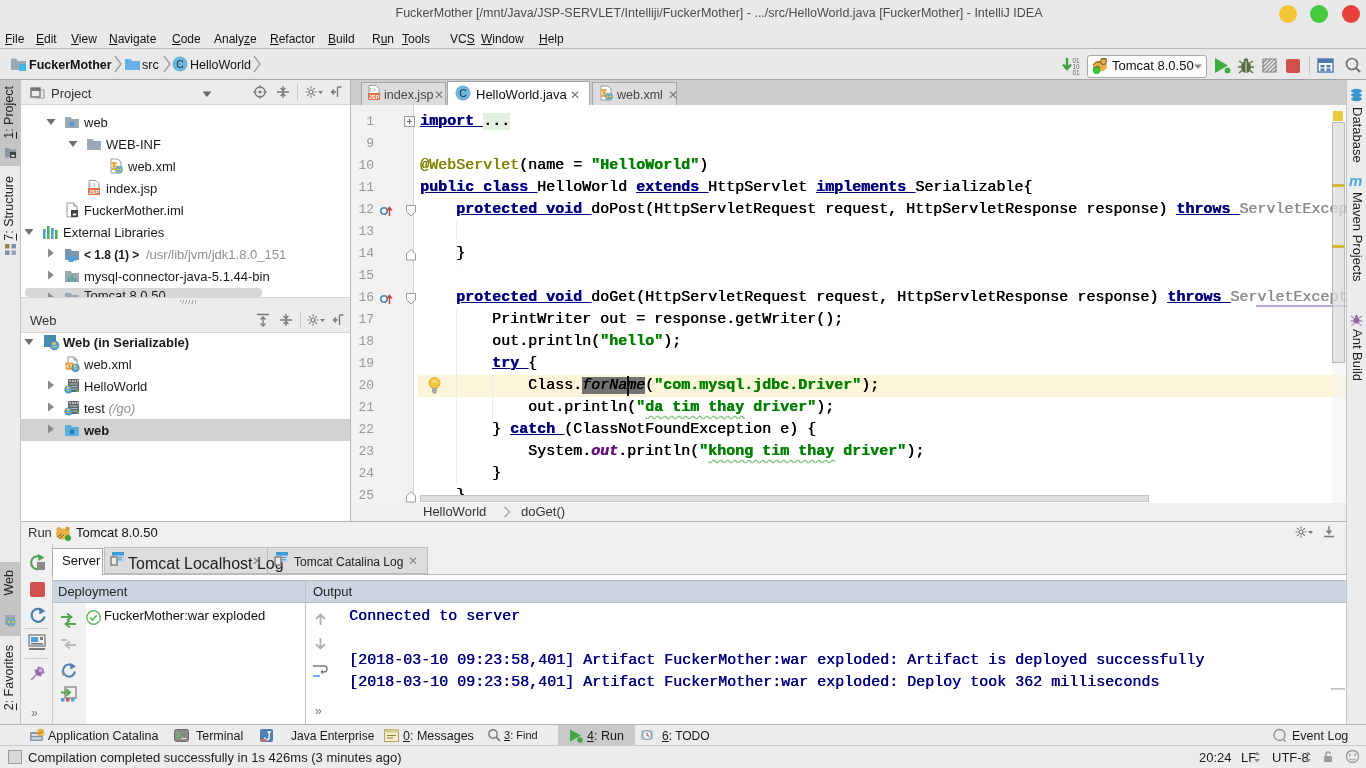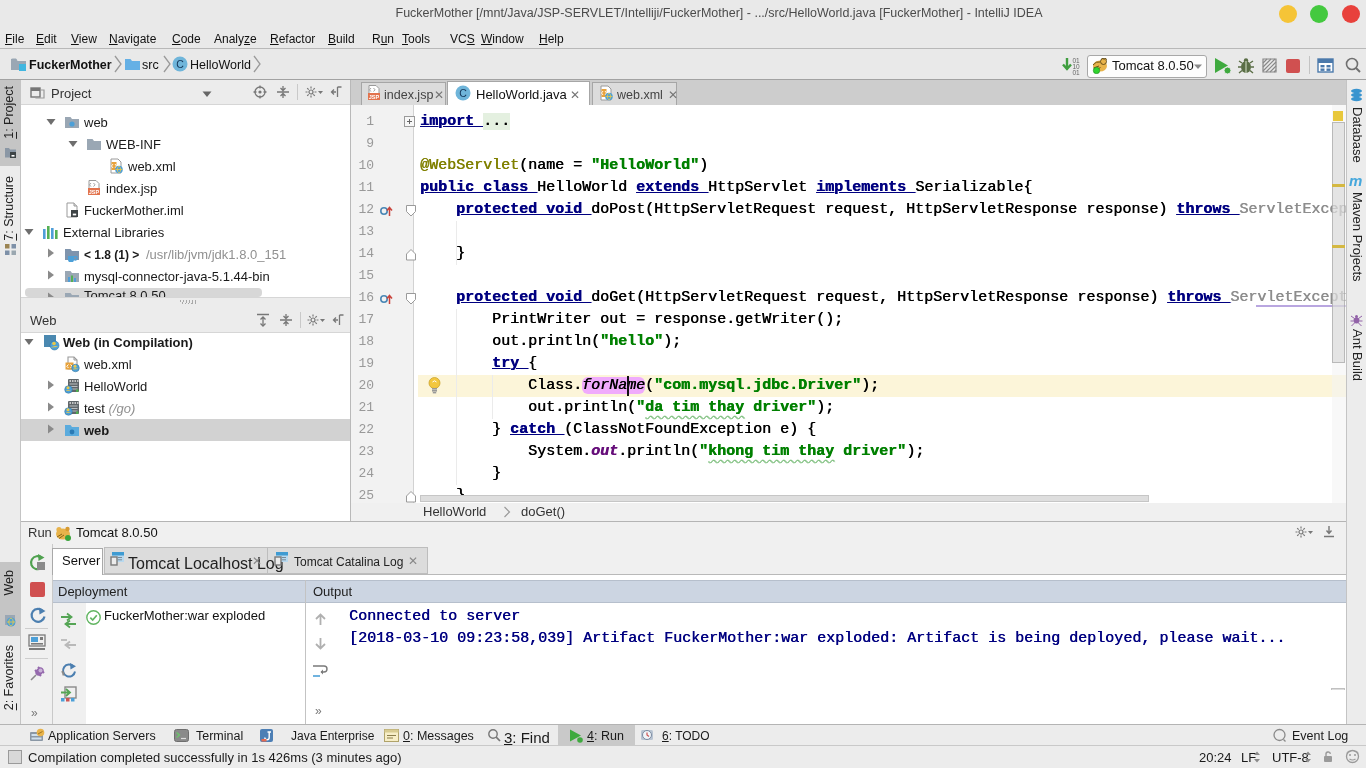--- a/index.html
+++ b/index.html
@@ -289,21 +289,21 @@
 
 <svg class="a" style="left:24px;top:338px;" width="10" height="8">
     <path d="M0.5 1 h9 L5 7 z" fill="#6e6e6e"></path>
   </svg>
 <svg class="a" style="left:43px;top:334px;" width="17" height="17">
     <rect x="1" y="1" width="12" height="12" fill="#4a88b0"></rect>
     <circle cx="11.5" cy="11.5" r="4.5" fill="#4da0d8" stroke="#2e6e96" stroke-width="0.5"></circle>
     <path d="M8 13.5 a4.5 3 0 0 1 7 -0.5 z" fill="#e8c84b"></path>
     <circle cx="11" cy="9.5" r="1.8" fill="#e8c84b"></circle>
   </svg>
-<div class="a" style="left:63px;top:335px;font-weight:bold;">Web (in Compilation)</div>
+<div class="a" style="left:63px;top:335px;font-weight:bold;">Web (in Serializable)</div>
 <svg class="a" style="left:64px;top:356px;" width="17" height="17">
     <path d="M4 1 h6 l3 3 v9 H4 z" fill="#fdfdfd" stroke="#9a9a9a" stroke-width="1.1"></path>
     <path d="M10 1 v3 h3" fill="none" stroke="#9a9a9a" stroke-width="1"></path>
     <rect x="1.5" y="6.5" width="8" height="7" fill="#e8a33d"></rect>
     <path d="M4.5 8.5 l-1.7 1.8 L4.5 12 M6.5 8.5 l1.7 1.8 L6.5 12" stroke="#fff" stroke-width="1" fill="none"></path>
     <circle cx="11.5" cy="12" r="3.8" fill="#4da0d8" stroke="#2e6e96" stroke-width="0.5"></circle>
     <path d="M8.5 13.5 a4 2.6 0 0 1 6 -0.4 z" fill="#e8c84b"></path>
     <circle cx="11" cy="10.3" r="1.5" fill="#e8c84b"></circle>
   </svg>
 <div class="a" style="left:84px;top:357px;">web.xml</div>
@@ -382,21 +382,21 @@
  <div class="a" style="left:141px;top:270px;width:1px;height:44px;background:#ebebeb;"></div>
  <pre class="cl" style="top:6px;"><span class="k">import </span><span style="background:#e4f0e0;">...</span></pre>
  <pre class="cl" style="top:50px;"><span class="an">@WebServlet</span>(name = <span class="s">"HelloWorld"</span>)</pre>
  <pre class="cl" style="top:72px;"><span class="k">public class </span>HelloWorld <span class="k">extends </span>HttpServlet <span class="k">implements </span>Serializable{</pre>
  <pre class="cl" style="top:94px;">    <span class="k">protected void </span>doPost(HttpServletRequest request, HttpServletResponse response) <span class="k">throws </span><span class="gy">ServletException {</span></pre>
  <pre class="cl" style="top:138px;">    }</pre>
  <pre class="cl" style="top:182px;">    <span class="k">protected void </span>doGet(HttpServletRequest request, HttpServletResponse response) <span class="k">throws </span><span class="gy">ServletException,</span></pre>
  <pre class="cl" style="top:204px;">        PrintWriter out = response.getWriter();</pre>
  <pre class="cl" style="top:226px;">        out.println(<span class="s">"hello"</span>);</pre>
  <pre class="cl" style="top:248px;">        <span class="k">try </span>{</pre>
- <pre class="cl" style="top:270px;">            Class.<i style="background:#f0abfc;border-radius:6px;">forName</i>(<span class="s">"com.mysql.jdbc.Driver"</span>);</pre>
+ <pre class="cl" style="top:270px;">            Class.<i style="background:#737373;">forName</i>(<span class="s">"com.mysql.jdbc.Driver"</span>);</pre>
  <pre class="cl" style="top:292px;">            out.println(<span class="s">"<span class="wv">da tim thay</span> driver"</span>);</pre>
  <pre class="cl" style="top:314px;">        } <span class="k">catch </span>(ClassNotFoundException e) {</pre>
  <pre class="cl" style="top:336px;">            System.<span class="st">out</span>.println(<span class="s">"<span class="wv">khong tim thay</span> driver"</span>);</pre>
  <pre class="cl" style="top:358px;">        }</pre>
  <pre class="cl" style="top:380px;">    }</pre>
 
  <div class="ln" style="top:6px;">1</div>
  <div class="ln" style="top:28px;">9</div>
  <div class="ln" style="top:50px;">10</div>
  <div class="ln" style="top:72px;">11</div>
@@ -585,38 +585,39 @@
 <svg class="a" style="left:311px;top:663px;" width="18" height="16">
     <path d="M2 3 h11 a3 3 0 0 1 0 6 h-3" stroke="#7a7a7a" stroke-width="1.4" fill="none"></path>
     <path d="M12 6.5 L9.5 9 L12 11.5" fill="#7a7a7a"></path>
     <path d="M2 13 h7" stroke="#4da0d8" stroke-width="1.6"></path>
     <path d="M2 8 v7 M5 8 v7" stroke="#4da0d8" stroke-width="0"></path>
   </svg>
 <div class="a" style="left:315px;top:704px;color:#777;font-size:12px;">»</div>
 
 <div class="a mono" style="left:340px;top:603px;width:1006px;height:87px;overflow:hidden;">
  <pre class="cl" style="left:9px;top:3px;color:#000080;">Connected to server</pre>
- <pre class="cl" style="left:9px;top:25px;color:#000080;">[2018-03-10 09:23:58,039] Artifact FuckerMother:war exploded: Artifact is being deployed, please wait...</pre>
+ <pre class="cl" style="left:9px;top:47px;color:#000080;">[2018-03-10 09:23:58,401] Artifact FuckerMother:war exploded: Artifact is deployed successfully</pre>
+ <pre class="cl" style="left:9px;top:69px;color:#000080;">[2018-03-10 09:23:58,401] Artifact FuckerMother:war exploded: Deploy took 362 milliseconds</pre>
  <pre class="cl" style="left:9px;top:91px;color:#000;">khong tim thay driver</pre>
  <pre class="cl" style="left:9px;top:113px;color:#aa4139;">10-Mar-2018 21:24:07.083 INFO [localhost-startStop-1] org.apache.catalina.startup.HostConfig.deployDirectory De</pre>
  <div class="a" style="left:991px;top:85px;width:12px;height:25px;background:#dcdcdc;border:1px solid #c0c0c0;"></div>
  <div class="a" style="left:0;top:112px;width:460px;height:9px;background:rgba(213,213,213,0.75);"></div>
  <div class="a" style="left:400px;top:114px;width:140px;height:7px;background:rgba(185,185,185,0.85);"></div>
 </div>
 
 <div class="a" style="left:0;top:724px;width:1366px;height:21px;background:#ececec;border-top:1px solid #b4b4b4;box-sizing:border-box;"></div>
 <div class="a" style="left:558px;top:725px;width:77px;height:20px;background:#c9c9c9;"></div>
 <svg class="a" style="left:29px;top:728px;" width="16" height="14">
     <rect x="1" y="4" width="13" height="9" rx="1" fill="#8a97a5"></rect>
     <rect x="2.5" y="6" width="10" height="2" fill="#cfe0ee"></rect>
     <rect x="2.5" y="9.5" width="10" height="2" fill="#cfe0ee"></rect>
     <circle cx="11.5" cy="4.5" r="3.8" fill="#e8b34b"></circle>
     <path d="M9 6 L13.5 3.5" stroke="#8a6516" stroke-width="0.8"></path>
   </svg>
-<div class="a" style="left:48px;top:729px;font-size:12.5px;">Application Servers</div>
+<div class="a" style="left:48px;top:729px;font-size:12.5px;">Application Catalina</div>
 
 <svg class="a" style="left:174px;top:729px;" width="15" height="13">
     <rect x="0.5" y="0.5" width="14" height="12" rx="2" fill="#8a8a8a" stroke="#6e6e6e"></rect>
     <path d="M2.5 3.5 L5.5 6 L2.5 8.5" stroke="#6bc86b" stroke-width="1.3" fill="none"></path>
     <path d="M7 9.5 h5" stroke="#ddd" stroke-width="1.2"></path>
   </svg>
 <div class="a" style="left:196px;top:729px;font-size:12.5px;">Terminal</div>
 
 <svg class="a" style="left:259px;top:728px;" width="15" height="15">
     <rect x="1" y="1" width="13" height="13" rx="2" fill="#4d7fb5"></rect>
@@ -628,21 +629,21 @@
 <svg class="a" style="left:384px;top:729px;" width="15" height="13">
     <rect x="0.5" y="0.5" width="14" height="12" fill="#f7eec7" stroke="#b0a36a"></rect>
     <rect x="0.5" y="0.5" width="14" height="3" fill="#d8cb91"></rect>
     <path d="M3 6.5 h9 M3 9 h6" stroke="#8a7d4a" stroke-width="1.1"></path>
   </svg>
 <div class="a" style="left:403px;top:729px;font-size:12.5px;"><u>0</u>: Messages</div>
 <svg class="a" style="left:487px;top:728px;" width="14" height="14">
     <circle cx="6" cy="6" r="4.2" fill="none" stroke="#777" stroke-width="1.4"></circle>
     <path d="M9.2 9.2 L13 13" stroke="#777" stroke-width="1.7"></path>
   </svg>
-<div class="a" style="left:504px;top:729px;font-size:15px;"><u>3</u>: Find</div>
+<div class="a" style="left:504px;top:729px;font-size:11px;"><u>3</u>: Find</div>
 <svg class="a" style="left:568px;top:728px;" width="15" height="15">
     <path d="M2 1.5 L13 7.5 L2 13.5 z" fill="#3faa3f"></path>
     <circle cx="12" cy="12" r="2.8" fill="#3faa3f"></circle>
   </svg>
 <div class="a" style="left:587px;top:729px;font-size:12.5px;"><u>4</u>: Run</div>
 <svg class="a" style="left:640px;top:728px;" width="15" height="14">
     <rect x="1" y="2" width="12" height="10" rx="1.5" fill="#b9c4d2"></rect>
     <circle cx="7" cy="7" r="4.5" fill="#f0f4f8" stroke="#7a8aa0"></circle>
     <path d="M7 4.5 V7 L9 8.5" stroke="#c55" stroke-width="1.2" fill="none"></path>
   </svg>

